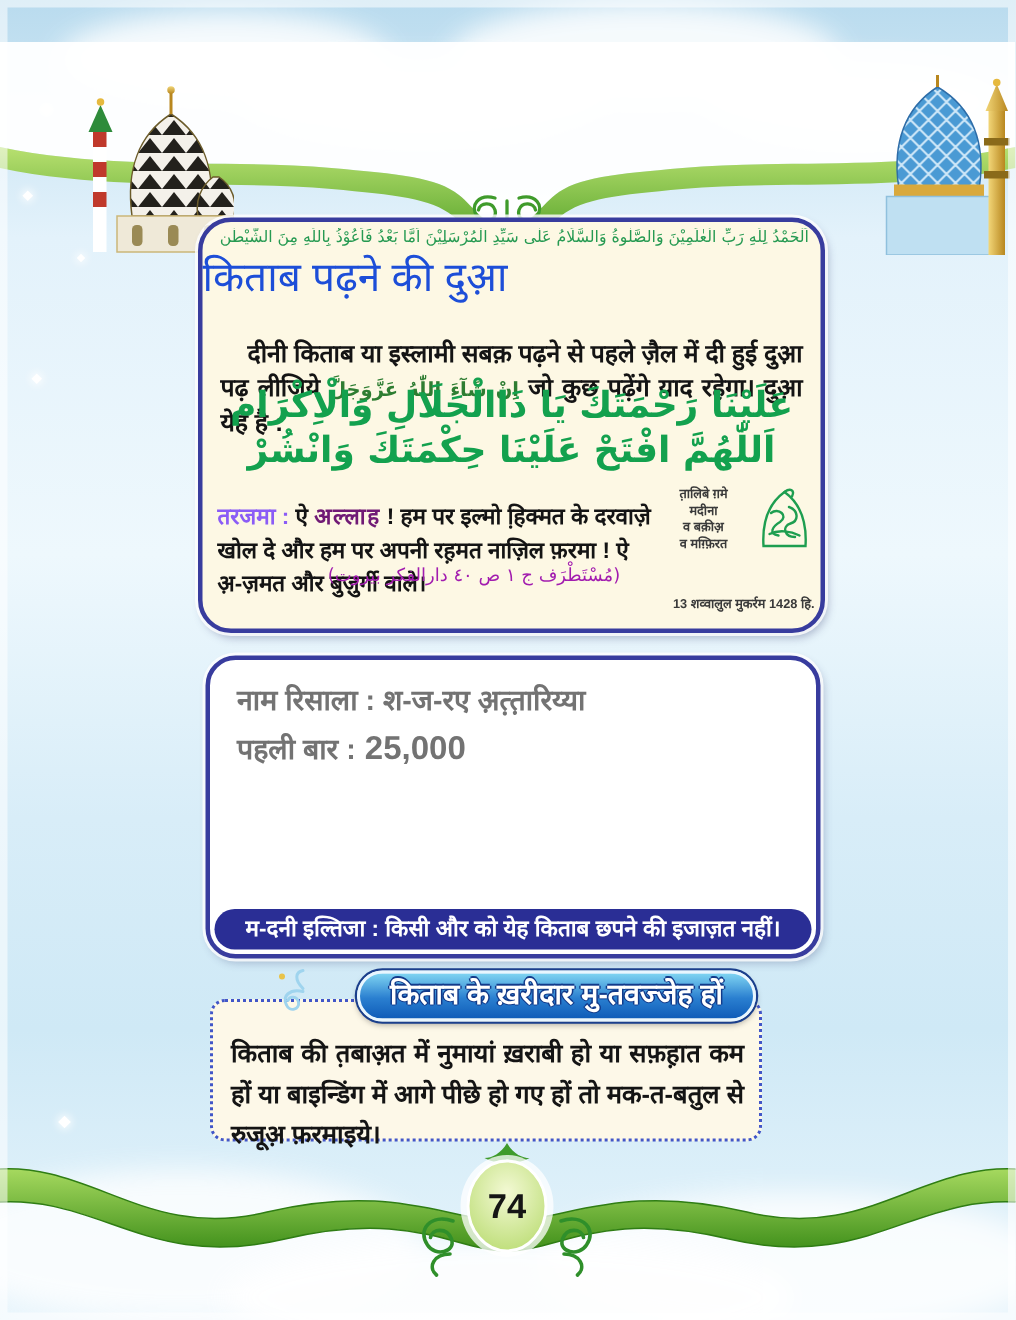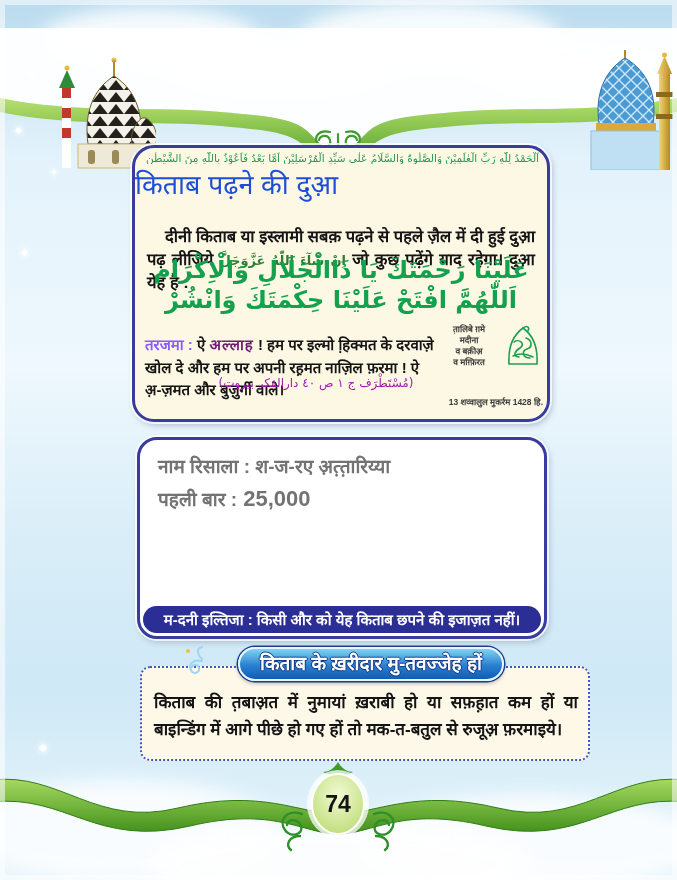--- a/index.html
+++ b/index.html
@@ -50,21 +50,21 @@
   .row-edition .val-bold{font-size:22px;}
   .row-publisher{top:130px;}
   .notice-bar{
     position:absolute;left:3px;right:3px;bottom:3px;height:27px;border-radius:14px;
     background:#2a2e95;color:#ffffff;font-size:15px;font-weight:bold;
     text-align:center;line-height:27px;white-space:nowrap;overflow:hidden;
   }
 
   
   .dotted-box{
-    position:absolute;left:140px;top:666px;width:450px;height:95px;box-sizing:border-box;
+    position:absolute;left:140px;top:666px;width:368px;height:95px;box-sizing:border-box;
     background:#fdf8e8;border:2px dotted #4156c8;border-radius:10px;
     padding:21px 10px 0 12px;font-size:17px;font-weight:600;line-height:1.6;color:#141414;text-align:justify;
   }
   .buyers-pill{
     position:absolute;left:206px;top:647px;width:266px;height:34px;box-sizing:border-box;
     border-radius:17px;border:2px solid #e8f6ff;
     background:linear-gradient(180deg,#7fd4f2 0%,#2a7fd0 55%,#0f5cb8 100%);
     box-shadow:0 0 0 1.5px #1b3f8c,0 2px 4px rgba(0,0,0,.35);
     color:#ffffff;font-size:19px;font-weight:bold;text-align:center;line-height:30px;white-space:nowrap;
     text-shadow:1px 0 0 #123a8a,-1px 0 0 #123a8a,0 1px 0 #123a8a,0 -1px 0 #123a8a;

